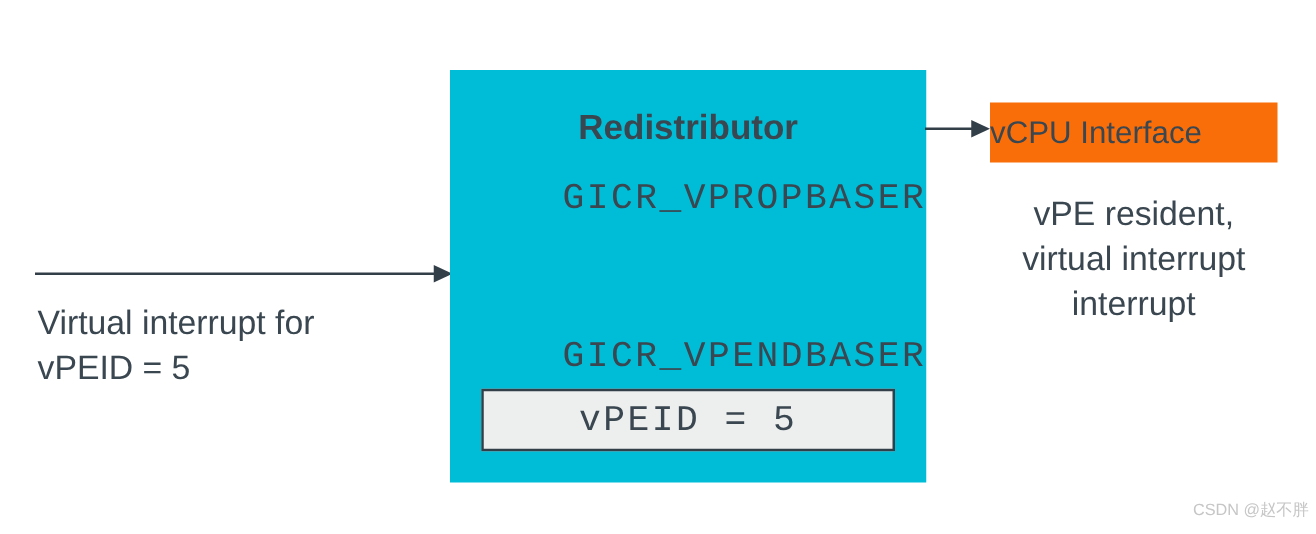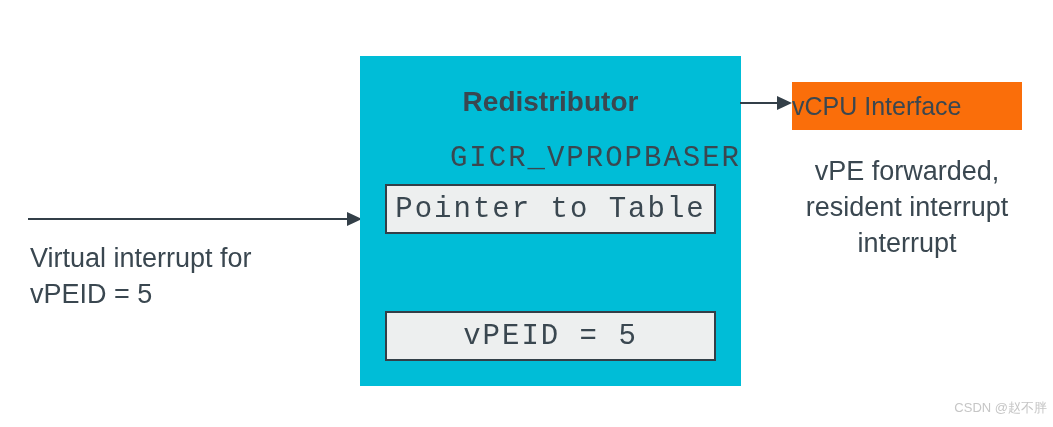--- a/index.html
+++ b/index.html
@@ -133,36 +133,36 @@
 
   <div class="left-caption">
     <div>Virtual interrupt for</div>
     <div>vPEID = 5</div>
   </div>
 
   <div class="redistributor">
     <div class="redis-title">Redistributor</div>
 
     <div class="reg-name prop">GICR_VPROPBASER</div>
-    <div class="reg-box prop">Pointer to Table</div>
 
+    <div class="reg-name pend">GICR_VPENDBASER</div>
     <div class="reg-box pend">vPEID = 5</div>
   </div>
 
   <svg class="right-arrow-svg" viewBox="0 0 52 22">
     <line class="arrow-line" x1="0" y1="11" x2="38" y2="11"></line>
     <polygon class="arrow-head" points="37,4 52,11 37,18"></polygon>
   </svg>
 
   <div class="iface-box vcpu">
     <span>vCPU Interface</span>
   </div>
 
   <div class="right-caption">
-    <div>vPE forwarded,</div>
-    <div>resident interrupt</div>
+    <div>vPE resident,</div>
+    <div>virtual interrupt</div>
     <div>interrupt</div>
   </div>
 
 
   <div class="watermark">CSDN @赵不胖</div>
 
 </div>
 
 </body></html>

